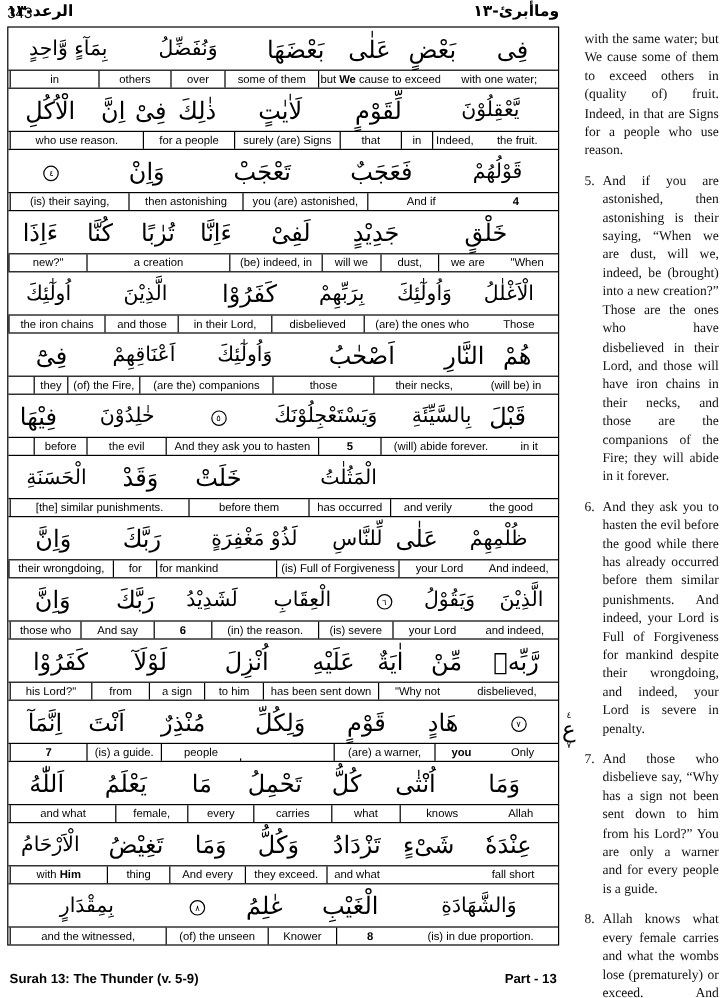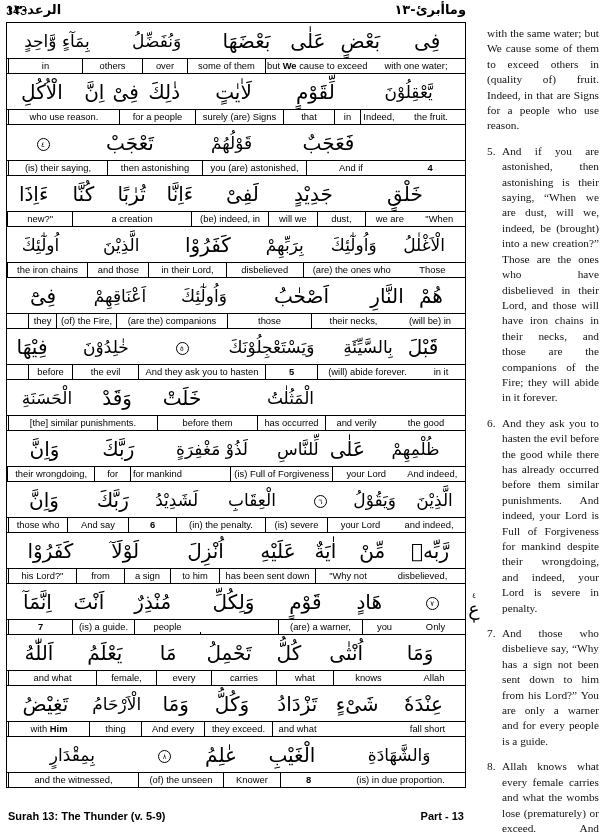--- a/index.html
+++ b/index.html
@@ -215,23 +215,24 @@
         <div class="en-cell" style="width: 26px;">in</div>
         <div class="en-cell" style="width: 51px;">that</div>
         <div class="en-cell" style="width: 88px;">surely (are) Signs</div>
         <div class="en-cell" style="width: 76px;">for a people</div>
         <div class="en-cell" style="width: 111px;">who use reason.</div>
       </div>
     </div>
     <div class="vrow">
       <div class="ar-line">
         <div class="ar-cell" style="width: 70px;"><span class="ayah-mark">٤</span></div>
+        <div class="ar-cell" style="width: 89px;">وَاِنْ</div>
         <div class="ar-cell" style="width: 104px;">تَعْجَبْ</div>
+        <div class="ar-cell" style="width: 95px;">فَعَجَبٌ</div>
         <div class="ar-cell small" style="width: 99px;">قَوْلُهُمْ</div>
-        <div class="ar-cell" style="width: 95px;">فَعَجَبٌ</div>
       </div>
       <div class="en-line">
         <div class="en-cell num" style="width: 70px;">4</div>
         <div class="en-cell" style="width: 89px;">And if</div>
         <div class="en-cell" style="width: 104px;">you (are) astonished,</div>
         <div class="en-cell" style="width: 95px;">then astonishing</div>
         <div class="en-cell" style="width: 99px;">(is) their saying,</div>
       </div>
     </div>
     <div class="vrow">
@@ -348,21 +349,21 @@
         <div class="ar-cell small" style="width: 62px;">لَشَدِيْدُ</div>
         <div class="ar-cell small" style="width: 89px;">الْعِقَابِ</div>
         <div class="ar-cell" style="width: 48px;"><span class="ayah-mark">٦</span></div>
         <div class="ar-cell small" style="width: 61px;">وَيَقُوْلُ</div>
         <div class="ar-cell small" style="width: 59px;">الَّذِيْنَ</div>
       </div>
       <div class="en-line">
         <div class="en-cell" style="width: 72px;">and indeed,</div>
         <div class="en-cell" style="width: 66px;">your Lord</div>
         <div class="en-cell" style="width: 62px;">(is) severe</div>
-        <div class="en-cell" style="width: 89px;">(in) the penalty.</div>
+        <div class="en-cell" style="width: 89px;">(in) the reason.</div>
         <div class="en-cell num" style="width: 48px;">6</div>
         <div class="en-cell" style="width: 61px;">And say</div>
         <div class="en-cell" style="width: 59px;">those who</div>
       </div>
     </div>
     <div class="vrow">
       <div class="ar-line">
         <div class="ar-cell" style="width: 85px;">كَفَرُوْا</div>
         <div class="ar-cell" style="width: 65px;">لَوْلَآ</div>
         <div class="ar-cell" style="width: 96px;">اُنْزِلَ</div>
@@ -386,21 +387,21 @@
         <div class="ar-cell" style="width: 59px;">اِنَّمَآ</div>
         <div class="ar-cell" style="width: 44px;">اَنْتَ</div>
         <div class="ar-cell" style="width: 84px;">مُنْذِرٌ</div>
         <div class="ar-cell" style="width: 78px;">وَلِكُلِّ</div>
         <div class="ar-cell" style="width: 66px;">قَوْمٍ</div>
         <div class="ar-cell" style="width: 62px;">هَادٍ</div>
         <div class="ar-cell" style="width: 64px;"><span class="ayah-mark">٧</span></div>
       </div>
       <div class="en-line">
         <div class="en-cell" style="width: 59px;">Only</div>
-        <div class="en-cell" style="width: 44px;">you</div>
+        <div class="en-cell" style="width: 44px; font-weight: bold;">you</div>
         <div class="en-cell" style="width: 84px;">(are) a warner,</div>
         <div class="en-cell" style="width: 78px; margin-top: 12px;">and for every</div>
         <div class="en-cell" style="width: 66px;">people</div>
         <div class="en-cell" style="width: 62px;">(is) a guide.</div>
         <div class="en-cell num" style="width: 64px;">7</div>
       </div>
     </div>
     <div class="vrow">
       <div class="ar-line">
         <div class="ar-cell" style="width: 62px;">اَللّٰهُ</div>
@@ -416,22 +417,22 @@
         <div class="en-cell" style="width: 70px;">knows</div>
         <div class="en-cell" style="width: 57px;">what</div>
         <div class="en-cell" style="width: 65px;">carries</div>
         <div class="en-cell" style="width: 55px;">every</div>
         <div class="en-cell" style="width: 60px;">female,</div>
         <div class="en-cell" style="width: 88px;">and what</div>
       </div>
     </div>
     <div class="vrow">
       <div class="ar-line">
+        <div class="ar-cell small" style="width: 68px;">الْاَرْحَامُ</div>
         <div class="ar-cell" style="width: 75px;">تَغِيْضُ</div>
-        <div class="ar-cell small" style="width: 68px;">الْاَرْحَامُ</div>
         <div class="ar-cell" style="width: 50px;">وَمَا</div>
         <div class="ar-cell" style="width: 63px;">وَكُلُّ</div>
         <div class="ar-cell" style="width: 68px;">تَزْدَادُ</div>
         <div class="ar-cell" style="width: 52px;">شَىْءٍ</div>
         <div class="ar-cell" style="width: 81px;">عِنْدَهٗ</div>
       </div>
       <div class="en-line">
         <div class="en-cell" style="width: 75px;">fall short</div>
         <div class="en-cell" style="width: 68px; margin-top: 20px;">the womb,</div>
         <div class="en-cell" style="width: 50px;">and what</div>

